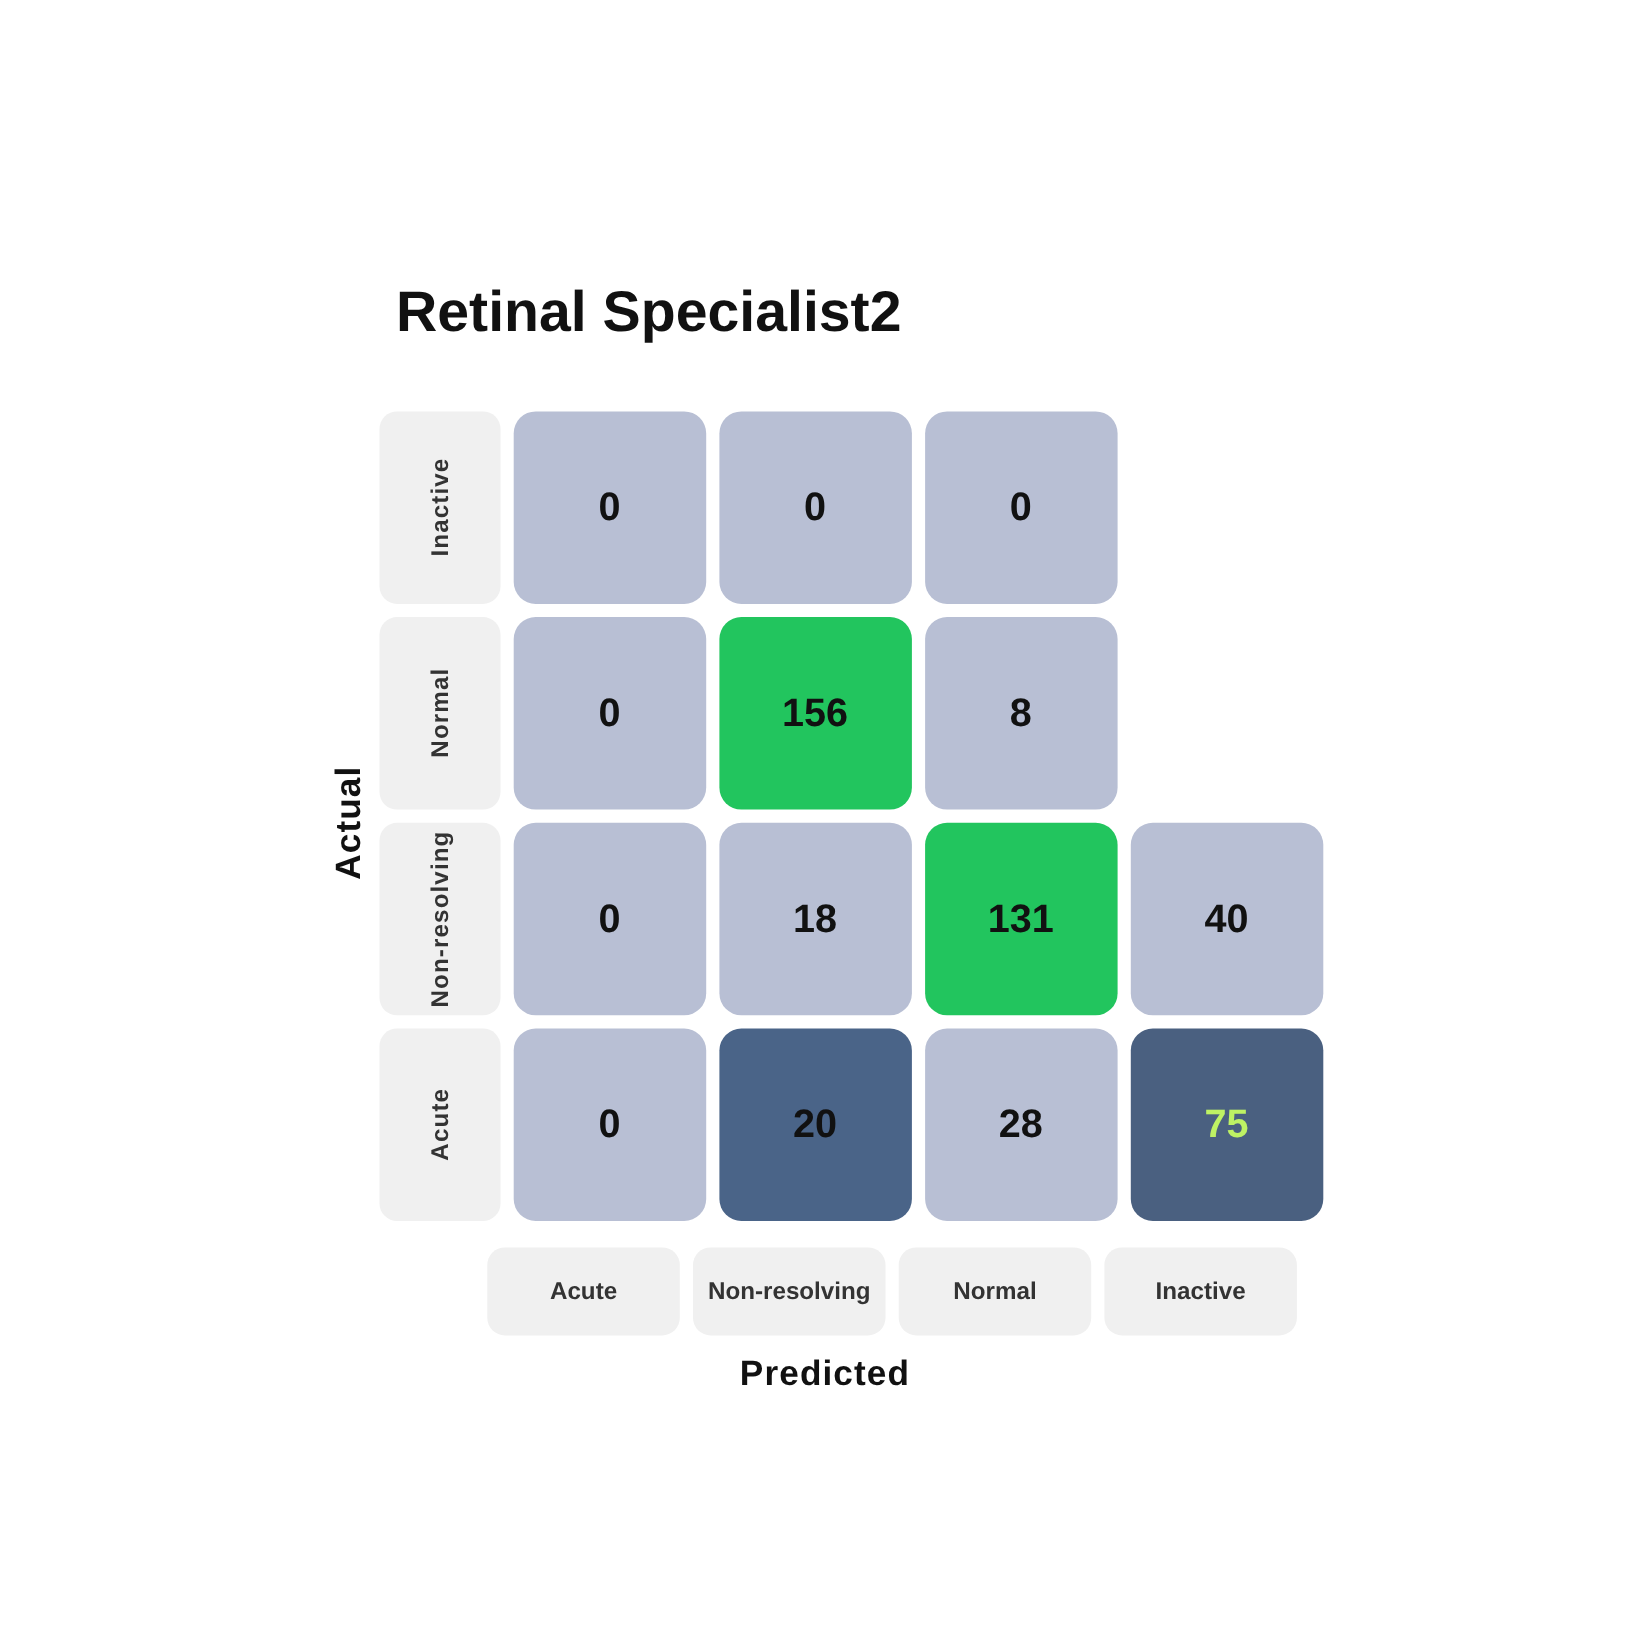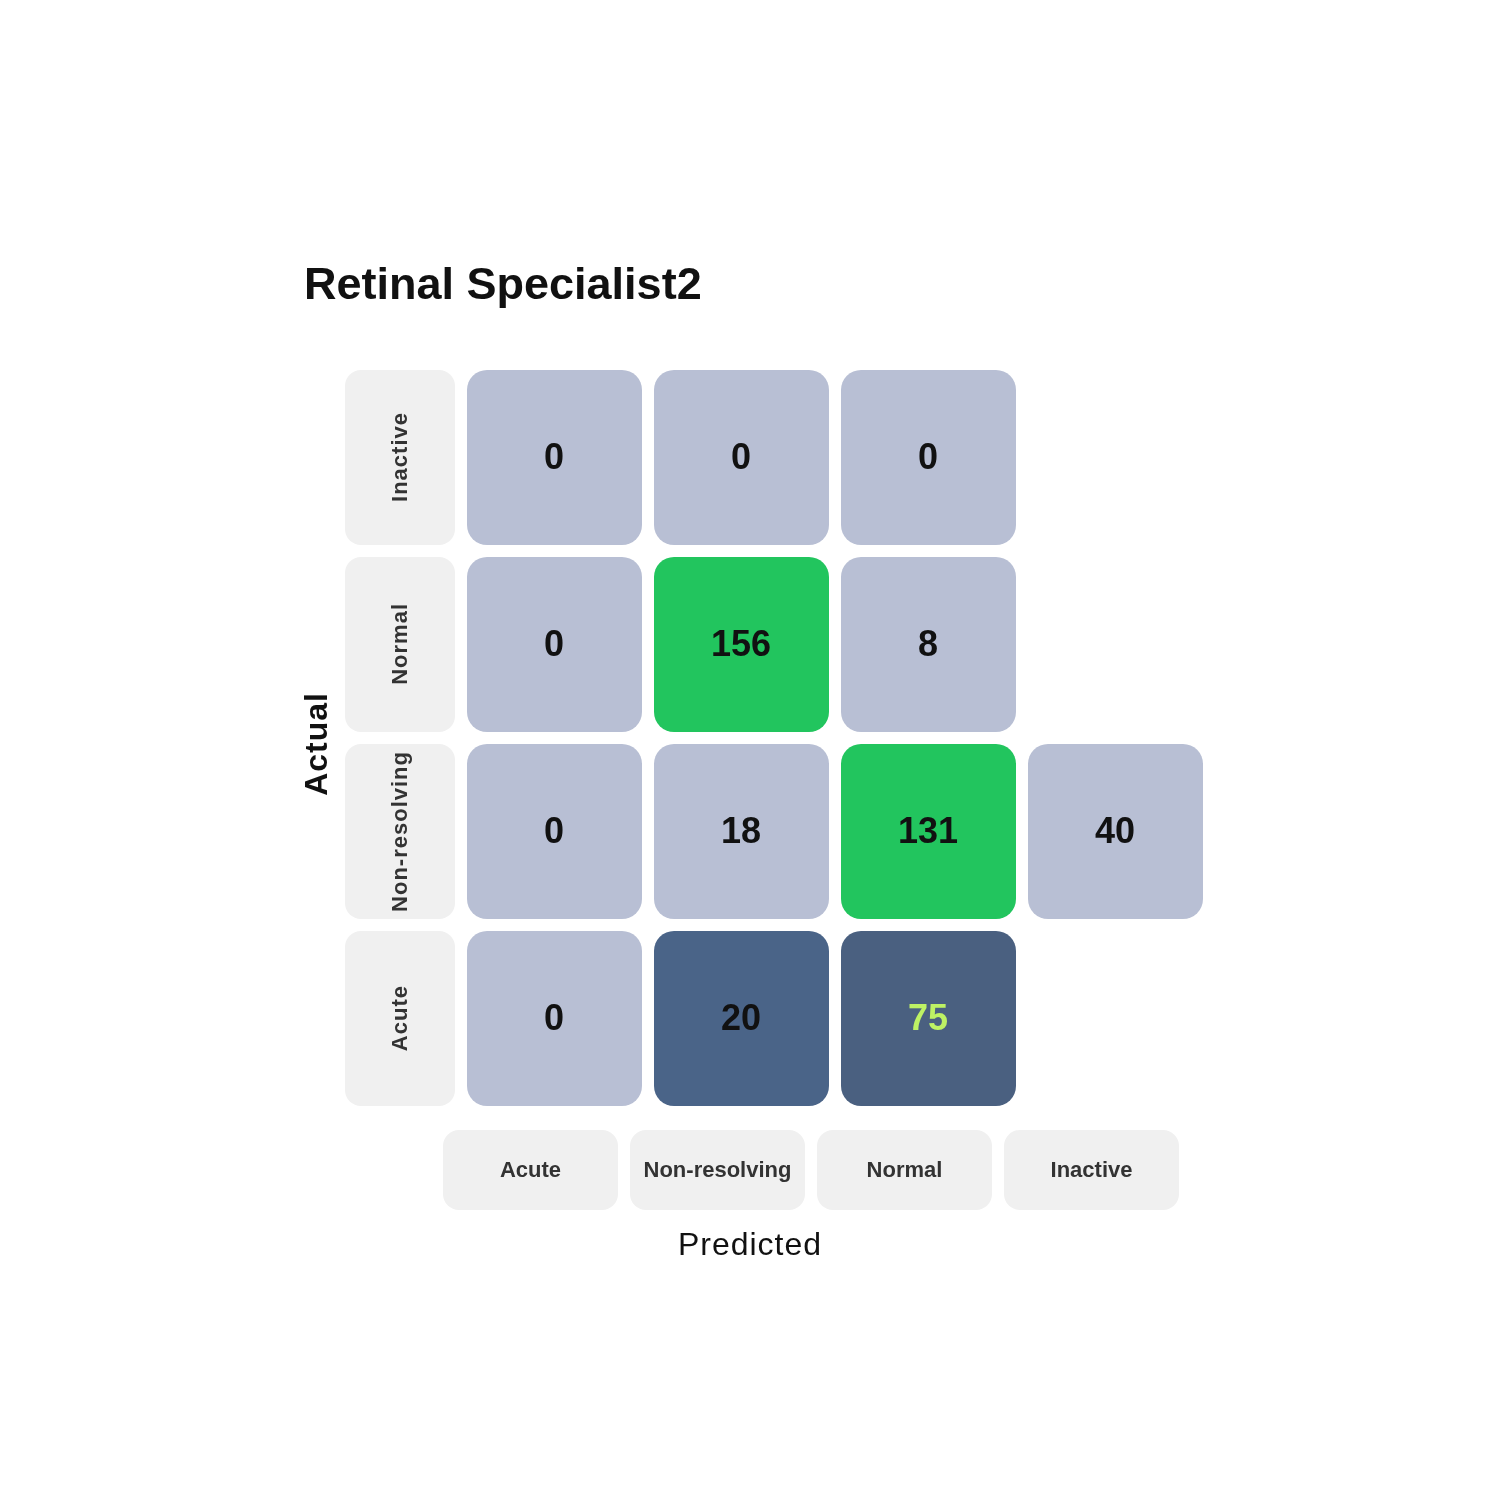--- a/index.html
+++ b/index.html
@@ -10,25 +10,25 @@
       height: 1500px;
       display: flex;
       align-items: center;
       justify-content: center;
     }
     .container {
       width: 1100px;
       padding: 60px 40px 40px 40px;
     }
     .title {
-      font-size: 45px;
+      font-size: 52px;
       font-weight: 900;
       color: #111111;
       margin-bottom: 60px;
-      margin-left: 64px;
+      margin-left: 120px;
     }
     .chart-area {
       display: flex;
       flex-direction: column;
       align-items: center;
     }
     .matrix-with-labels {
       display: flex;
       flex-direction: row;
       align-items: center;
@@ -109,21 +109,21 @@
       margin-right: 12px;
       font-size: 22px;
       font-weight: 600;
       color: #333333;
     }
     .col-label:last-child {
       margin-right: 0;
     }
     .x-axis-label {
       font-size: 32px;
-      font-weight: 400;
+      font-weight: 700;
       color: #111111;
       text-align: center;
       margin-top: 16px;
       letter-spacing: 1px;
     }
   </style>
 </head>
 <body>
 
 <div class="container">
@@ -157,20 +157,21 @@
             <div class="cell c-light-blue">18</div>
             <div class="cell c-mid-blue">131</div>
             <div class="cell c-light-blue">40</div>
           </div>
           <div class="row">
             <div class="row-label">
               <span>Acute</span>
             </div>
             <div class="cell c-light-blue">0</div>
             <div class="cell c-med-blue">20</div>
+            <div class="cell c-light-blue">28</div>
             <div class="cell c-darker-blue">75</div>
           </div>
         </div>
     </div>
     <div class="bottom-labels-row" id="col-labels-row">
 
     <div class="col-label">Acute</div>
         <div class="col-label">Non-resolving</div>
         <div class="col-label">Normal</div>
         <div class="col-label">Inactive</div>

